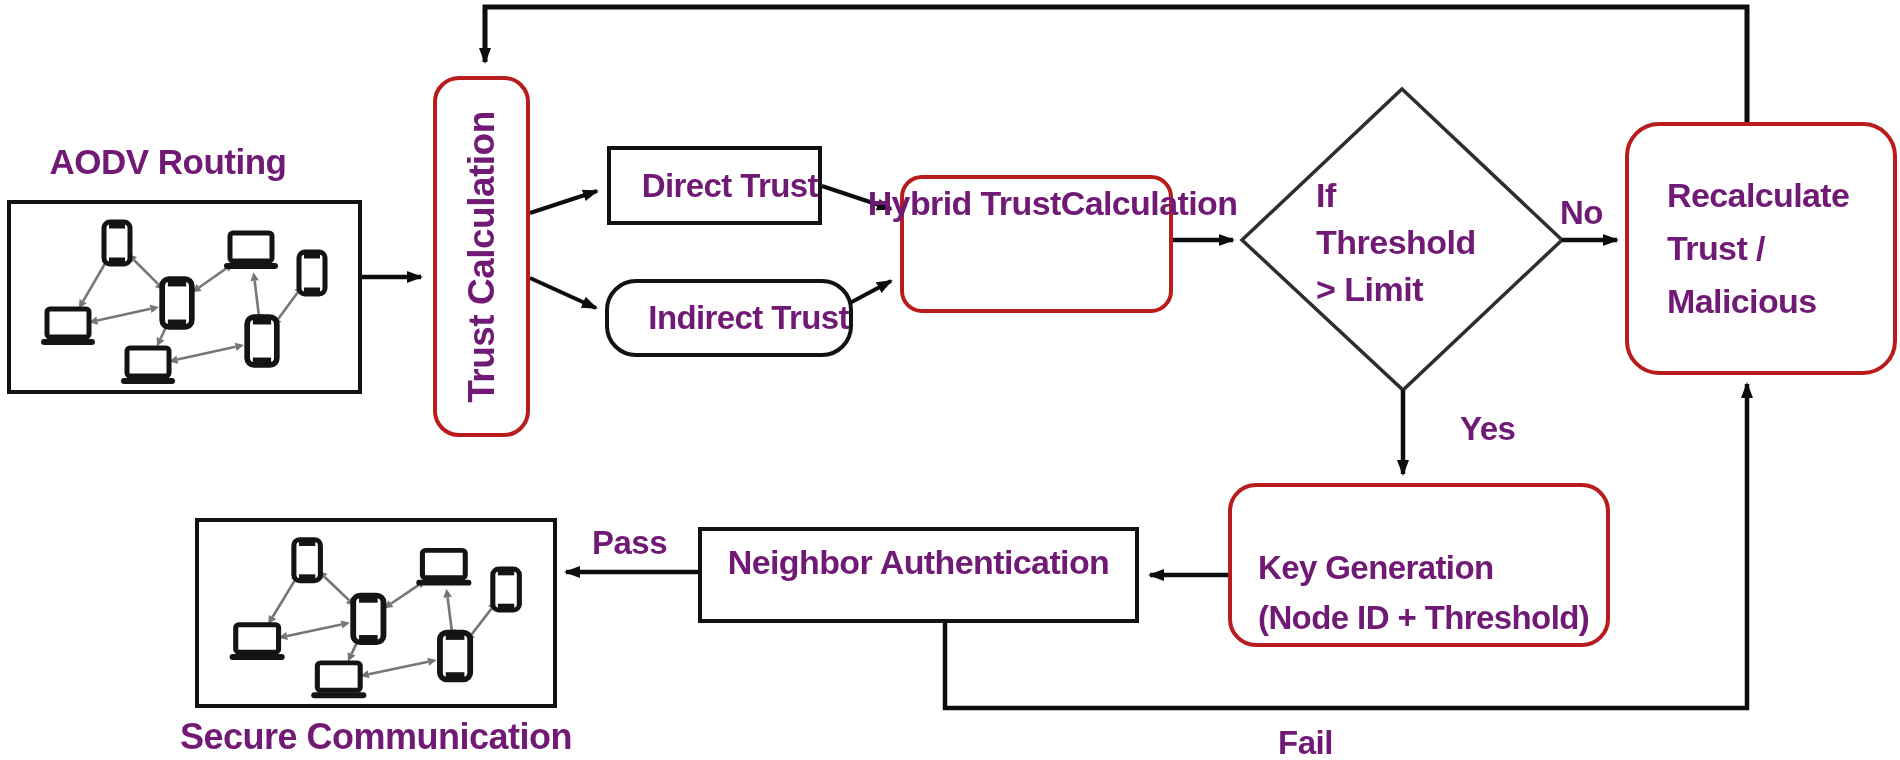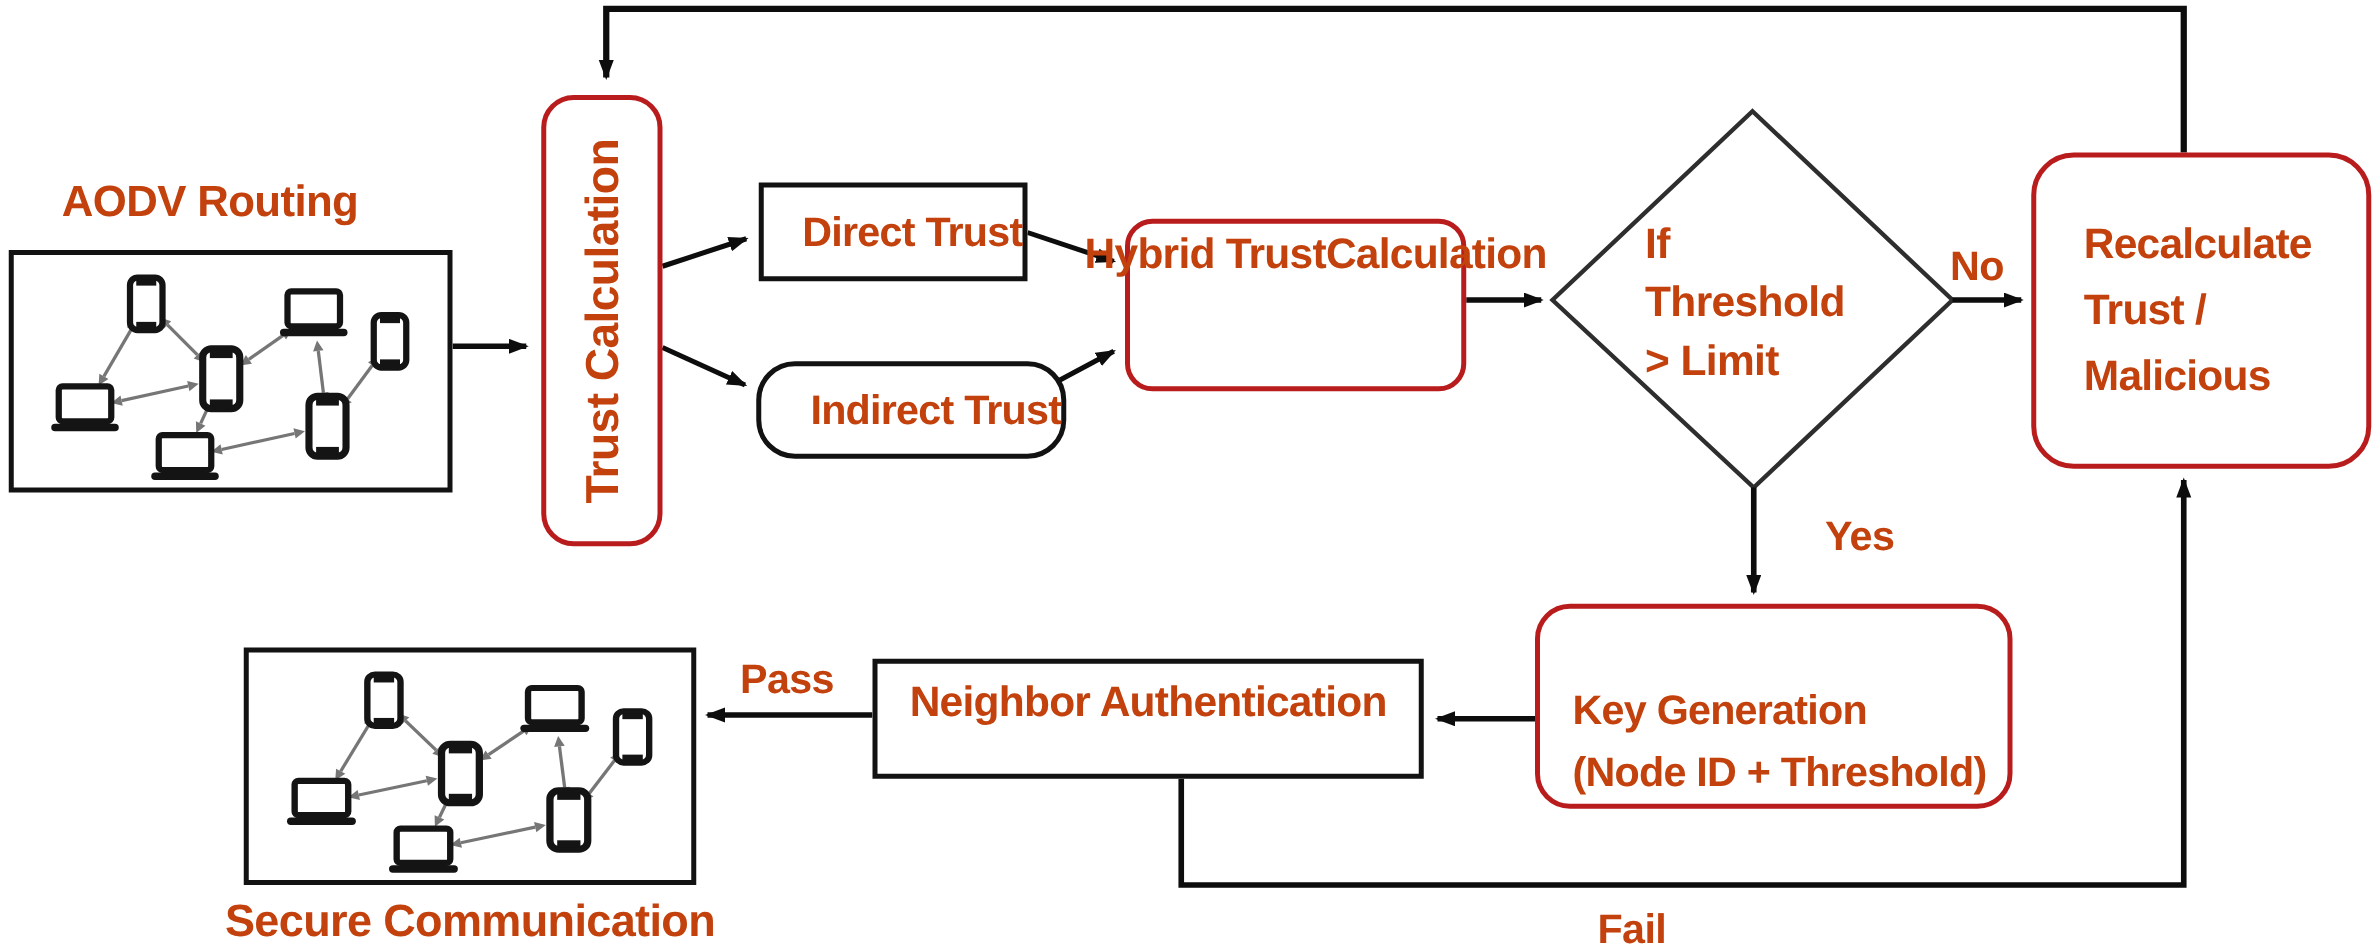--- a/index.html
+++ b/index.html
@@ -1,42 +1,42 @@
 <!DOCTYPE html>
 <html><head>
 <meta charset="utf-8">
 <style>
   html,body{margin:0;padding:0;background:#ffffff;}
   #stage{
     position:relative;
     width:1900px;height:760px;
     background:#ffffff;
     font-family:"Liberation Sans", sans-serif;
-    color:#c2410c;
+    color:#701a75;
     overflow:hidden;
   }
   #connectors{position:absolute;left:0;top:0;width:1900px;height:760px;z-index:1;}
   .node{position:absolute;z-index:2;background:#ffffff;box-sizing:border-box;}
   .rect{border:4px solid #121212;}
   .round{border:4px solid #b91c1c;}
   .imgbox{border:4px solid #121212;}
   .imgbox svg{position:absolute;left:0;top:0;width:100%;height:100%;}
   .lbl{position:absolute;z-index:3;font-weight:bold;white-space:nowrap;letter-spacing:-0.5px;}
   .title-lbl{font-size:35px;}
   .edge-lbl{font-size:33px;}
   .boxtext{font-weight:bold;letter-spacing:-0.6px;white-space:nowrap;justify-content:flex-end;}
   
   #trust-calc{left:433px;top:76px;width:97px;height:361px;border-radius:26px;}
   #trust-calc .vtext{
     position:absolute;left:50%;top:50%;
     transform:translate(-50%,-50%) rotate(-90deg);
     font-size:37px;font-weight:bold;white-space:nowrap;letter-spacing:-0.5px;
   }
   #direct-trust{left:607px;top:146px;width:215px;height:79px;display:flex;align-items:center;padding-left:8px;font-size:33px;}
-  #indirect-trust{left:605px;top:289px;width:248px;height:78px;display:flex;align-items:center;padding-left:6px;font-size:33px;border-radius:31px;}
+  #indirect-trust{left:605px;top:279px;width:248px;height:78px;display:flex;align-items:center;padding-left:6px;font-size:33px;border-radius:31px;}
   #hybrid{left:900px;top:175px;width:273px;height:138px;border-radius:22px;
     display:flex;flex-direction:row;justify-content:center;padding-left:32px;font-size:34px;line-height:49px;}
   #recalculate{left:1625px;top:122px;width:272px;height:253px;border-radius:34px;
     display:flex;flex-direction:column;justify-content:center;padding-left:38px;font-size:34px;line-height:53px;}
   #key-gen{left:1228px;top:483px;width:382px;height:164px;border-radius:28px;
     display:flex;flex-direction:column;padding-top:22px;padding-left:26px;font-size:33px;line-height:50px;}
   #neighbor-auth{left:698px;top:527px;width:441px;height:96px;
     display:flex;justify-content:center;padding-top:12px;font-size:34px;}
   #aodv-box{left:7px;top:200px;width:355px;height:194px;}
   #secure-box{left:195px;top:518px;width:362px;height:190px;}

